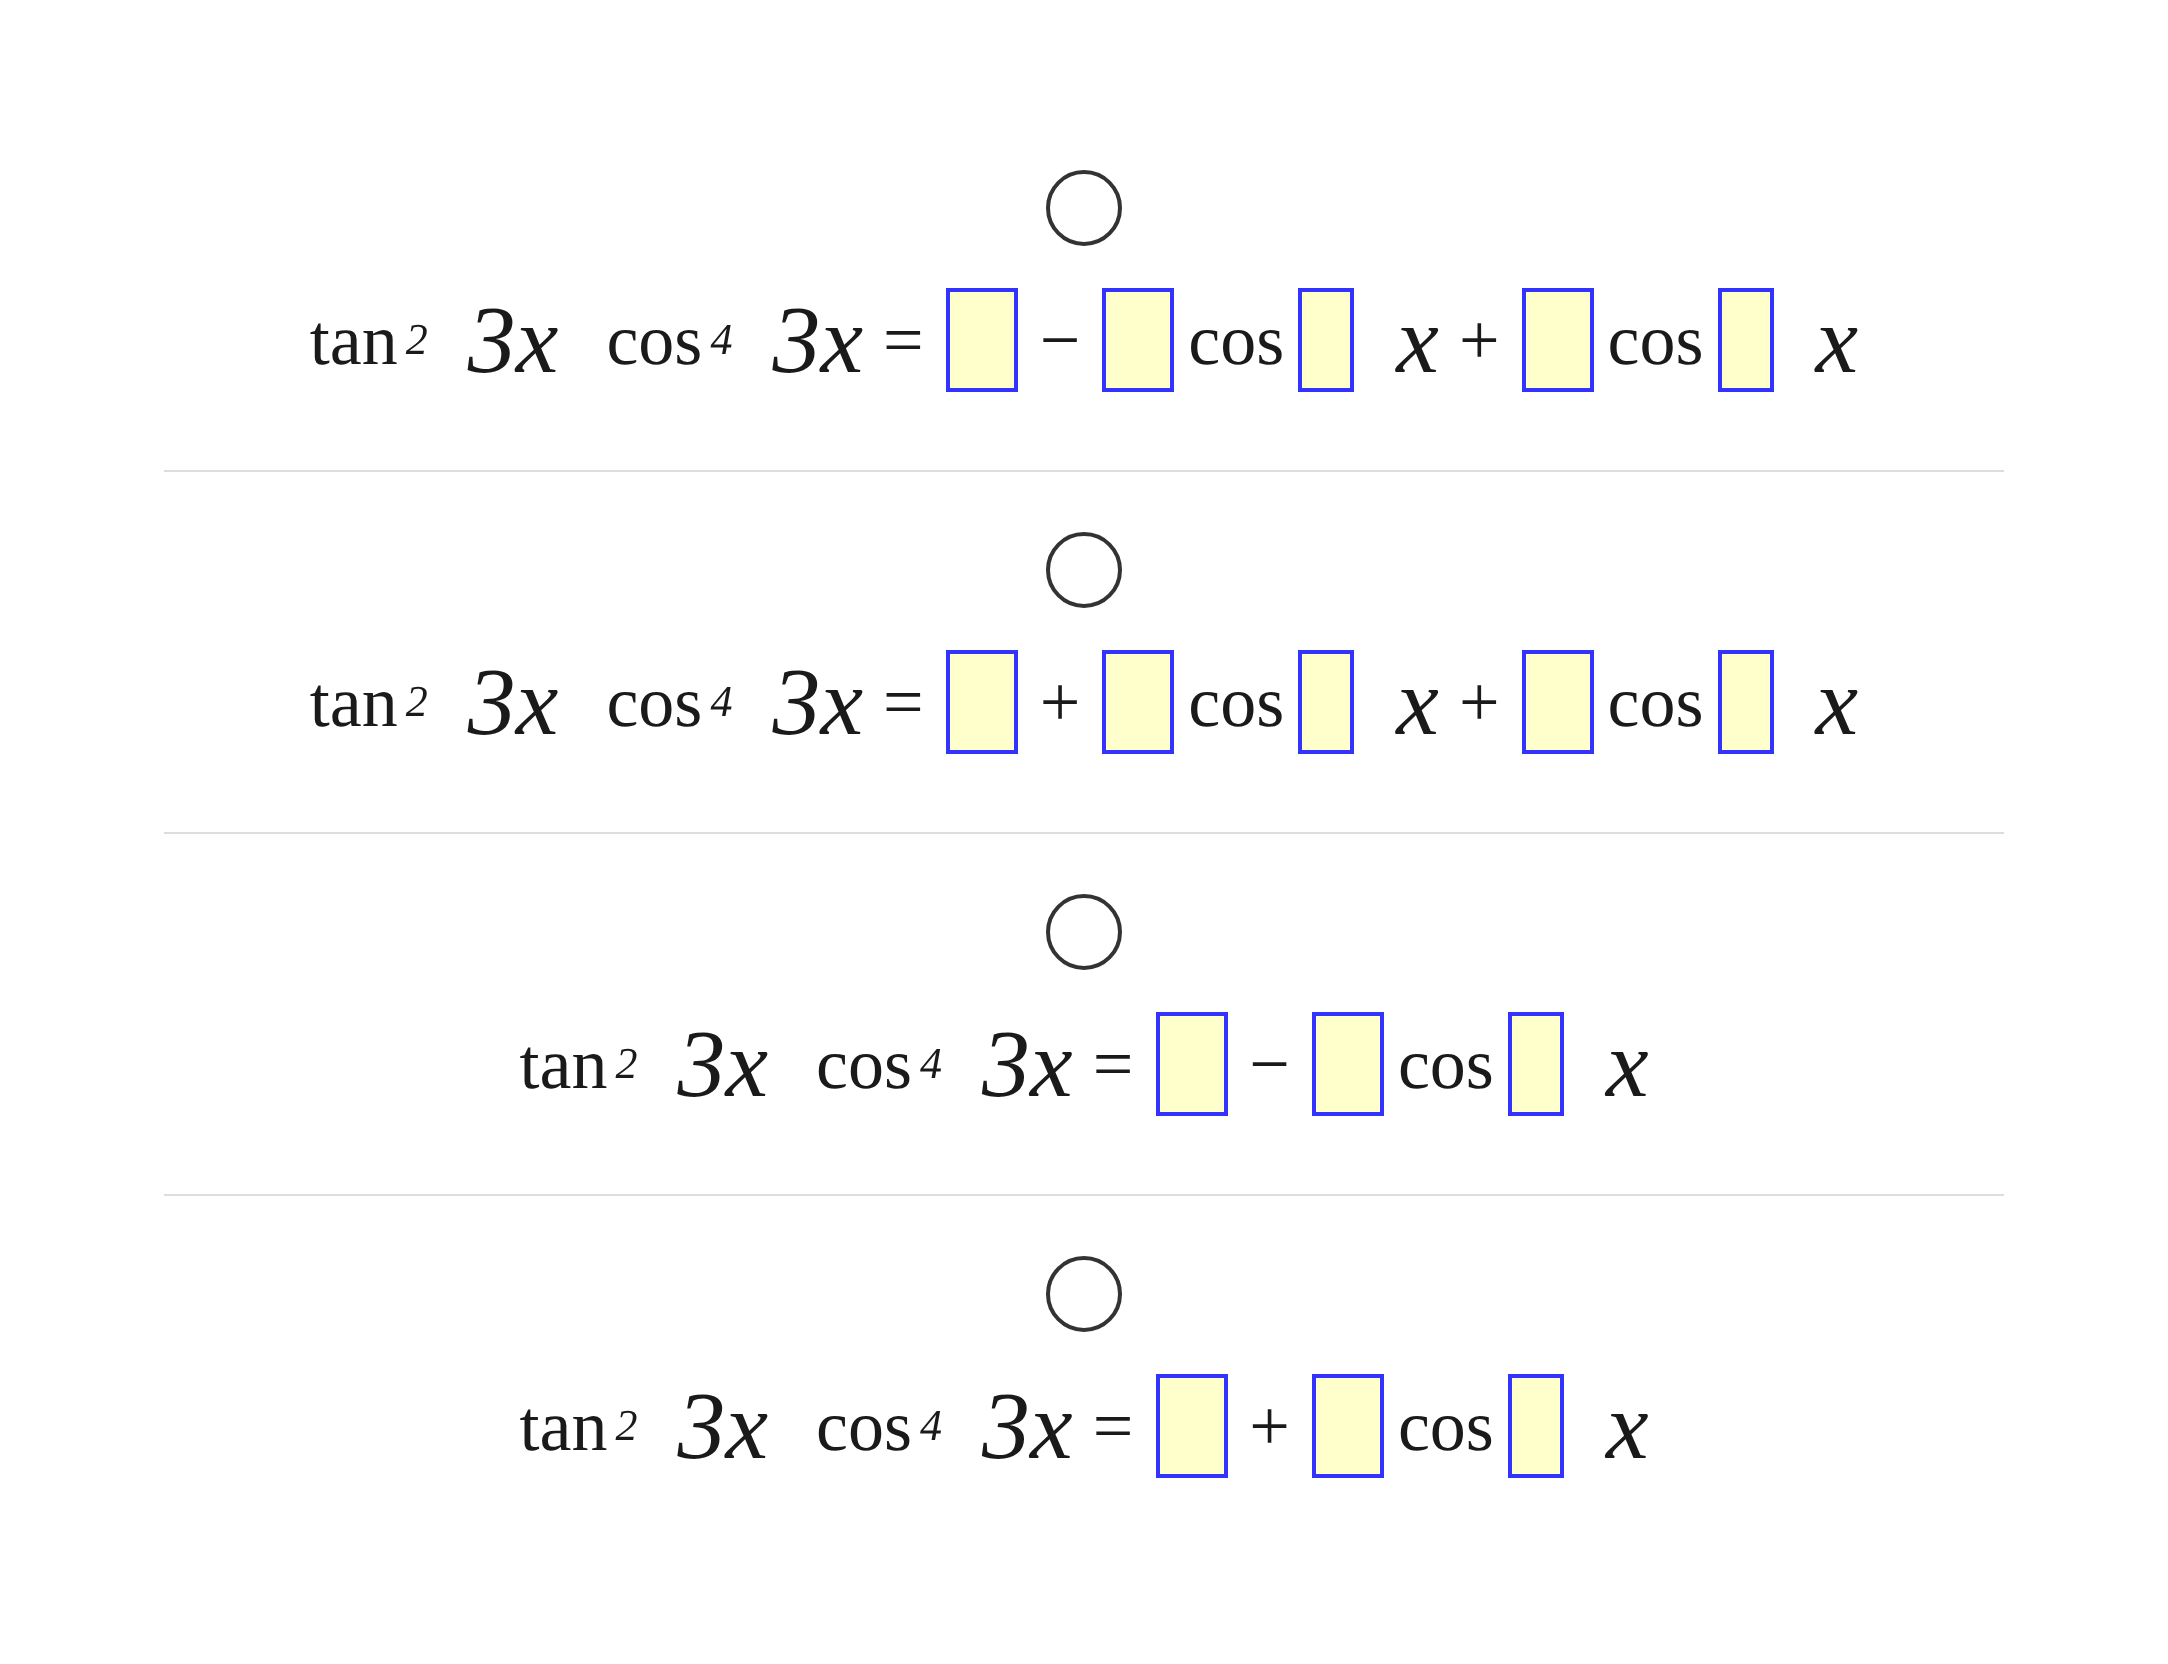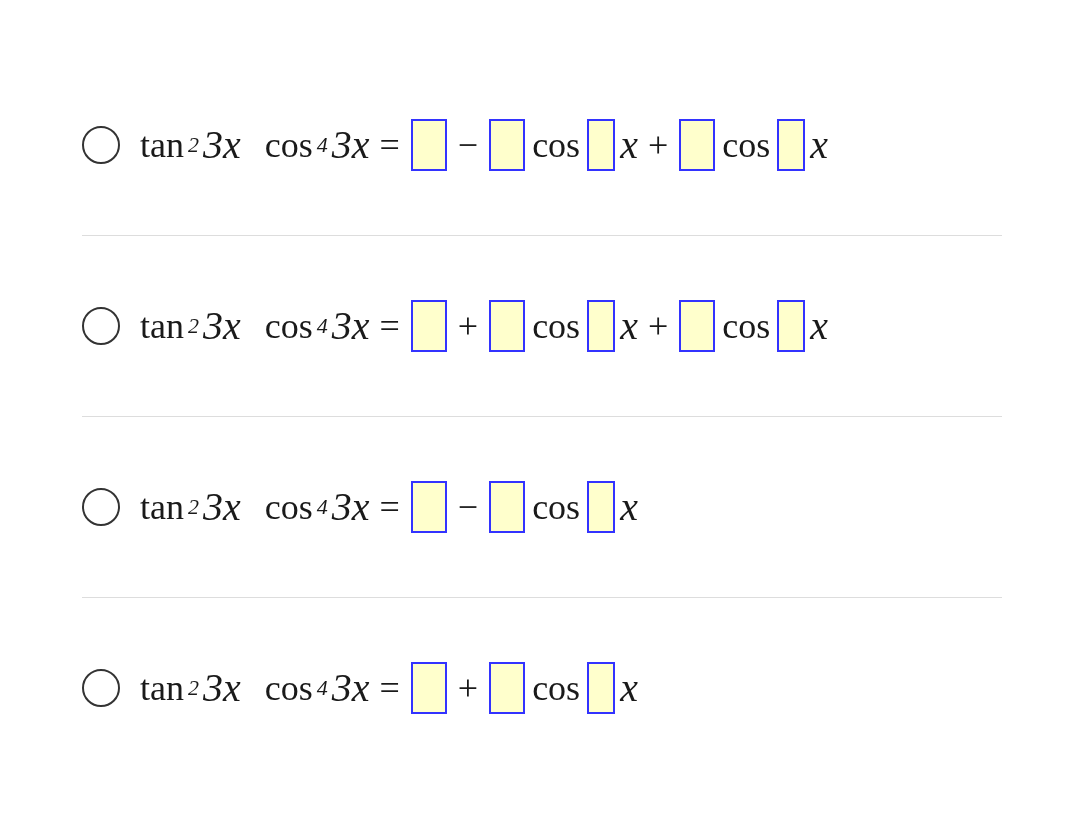--- a/index.html
+++ b/index.html
@@ -21,20 +21,21 @@
       gap: 0px;
       padding: 20px 40px;
     }
 
     .option-row {
       display: flex;
       align-items: center;
       padding: 30px 0;
       gap: 20px;
       min-height: 180px;
+      flex-direction: column;
     }
 
     .radio-btn {
       width: 38px;
       height: 38px;
       border-radius: 50%;
       border: 2.5px solid #333;
       background: white;
       flex-shrink: 0;
       cursor: pointer;
@@ -44,21 +45,22 @@
       display: flex;
       align-items: center;
       font-size: 36px;
       color: #1a1a1a;
       gap: 4px;
       flex-wrap: nowrap;
     }
 
     .math-text {
       font-style: italic;
-      font-size: 40px;
+      font-size: 48px;
+      margin-left: 16px;
     }
 
     .math-normal {
       font-style: normal;
       font-size: 36px;
     }
 
     sup {
       font-size: 22px;
       font-style: italic;

